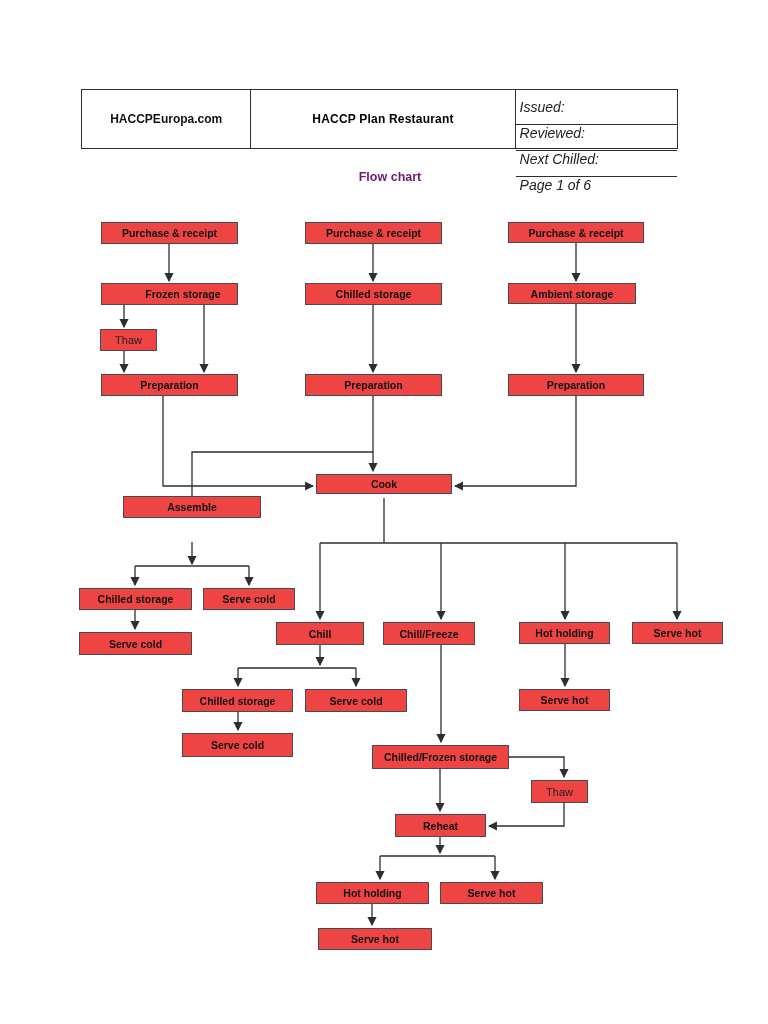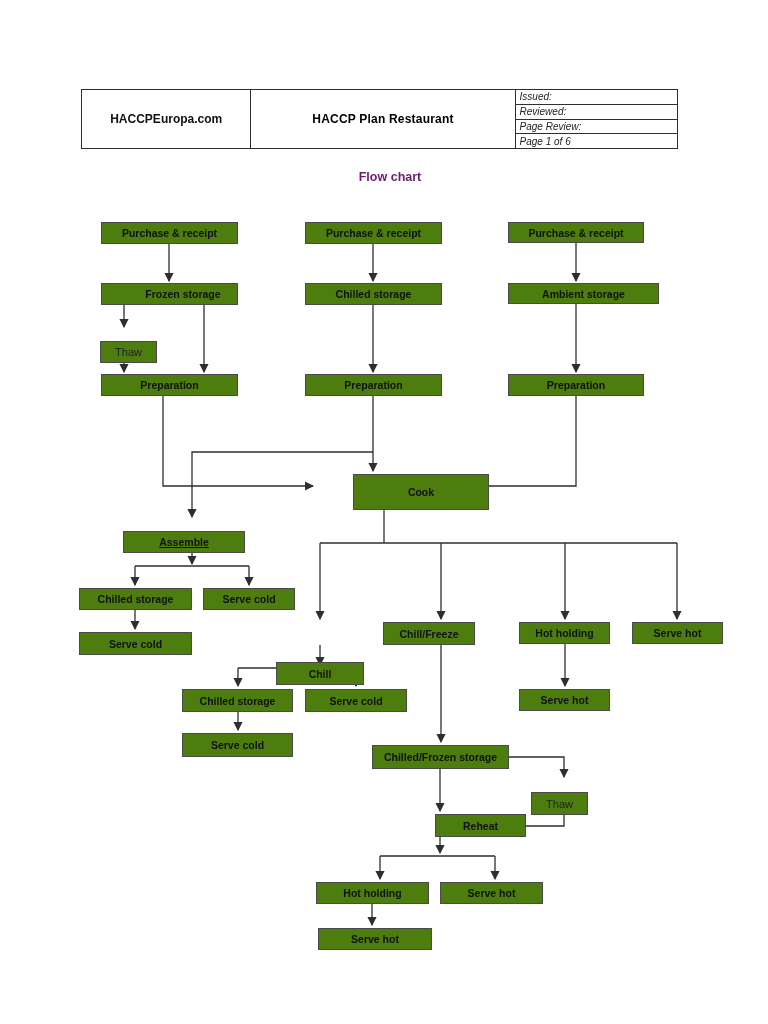--- a/index.html
+++ b/index.html
@@ -20,52 +20,52 @@
     font-weight:bold;font-size:12px;color:#111;
   }
   .hdr-title{
     width:266px;border-left:1.6px solid #2e2e2e;border-right:1.6px solid #2e2e2e;
     display:flex;align-items:center;justify-content:center;
     font-weight:bold;font-size:12px;letter-spacing:0.2px;color:#000;
   }
   .hdr-meta{width:162px;display:flex;flex-direction:column;}
   .hdr-meta-row{
     flex:1;display:flex;align-items:center;padding-left:4px;
-    font-style:italic;font-size:10px;color:#222;box-sizing:border-box;
+    font-style:italic;font-size:14px;color:#222;box-sizing:border-box;margin-top:9px;
   }
   .hdr-meta-row + .hdr-meta-row{border-top:1.4px solid #2e2e2e;}
 
   
   .chart-title{
     position:absolute;left:240px;top:170px;width:300px;text-align:center;
     font-weight:bold;font-size:12.5px;color:#701a75;
   }
 
   
   #connector-layer{position:absolute;left:0;top:0;}
   .node{
-    position:absolute;box-sizing:border-box;background:#4d7c0f;
+    position:absolute;box-sizing:border-box;background:#ef4444;
     border:1.5px solid #4a4a4a;
     display:flex;align-items:center;justify-content:center;
     font-weight:bold;font-size:10.5px;color:#111;white-space:nowrap;
   }
-  .node.normal{font-weight:normal;font-size:11px;color:#222;margin-top:12px;}
+  .node.normal{font-weight:normal;font-size:11px;color:#222;}
 </style>
 </head>
 <body>
 
 <div class="page">
 
   <div class="hdr">
     <div class="hdr-cell hdr-logo">HACCPEuropa.com</div>
     <div class="hdr-cell hdr-title">HACCP Plan Restaurant</div>
     <div class="hdr-cell hdr-meta">
       <div class="hdr-meta-row">Issued:</div>
       <div class="hdr-meta-row">Reviewed:</div>
-      <div class="hdr-meta-row">Page Review:</div>
+      <div class="hdr-meta-row">Next Chilled:</div>
       <div class="hdr-meta-row">Page 1 of 6</div>
     </div>
   </div>
 
   <div class="chart-title">Flow chart</div>
 
   <div id="flowchart">
       <svg id="connector-layer" width="768" height="1024">
         <defs>
           <marker id="arrow" viewBox="0 0 8 8" refX="7" refY="4" markerWidth="7" markerHeight="7" orient="auto">
@@ -109,39 +109,39 @@
         <path d="M380,856 L495,856" fill="none" stroke="#2e2e2e" stroke-width="1.3"></path>
         <path d="M380,856 L380,879" fill="none" stroke="#2e2e2e" stroke-width="1.3" marker-end="url(#arrow)"></path>
         <path d="M495,856 L495,879" fill="none" stroke="#2e2e2e" stroke-width="1.3" marker-end="url(#arrow)"></path>
         <path d="M372,904 L372,925" fill="none" stroke="#2e2e2e" stroke-width="1.3" marker-end="url(#arrow)"></path>
       </svg>
       <div class="node" style="left: 101px; top: 222px; width: 137px; height: 22px;">Purchase &amp; receipt</div>
       <div class="node" style="left: 305px; top: 222px; width: 137px; height: 22px;">Purchase &amp; receipt</div>
       <div class="node" style="left: 508px; top: 222px; width: 136px; height: 21px;">Purchase &amp; receipt</div>
       <div class="node" style="left: 101px; top: 283px; width: 137px; height: 22px; padding-left: 27px;">Frozen storage</div>
       <div class="node" style="left: 305px; top: 283px; width: 137px; height: 22px;">Chilled storage</div>
-      <div class="node" style="left: 508px; top: 283px; width: 151px; height: 21px;">Ambient storage</div>
+      <div class="node" style="left: 508px; top: 283px; width: 128px; height: 21px;">Ambient storage</div>
       <div class="node normal" style="left: 100px; top: 329px; width: 57px; height: 22px;">Thaw</div>
       <div class="node" style="left: 101px; top: 374px; width: 137px; height: 22px;">Preparation</div>
       <div class="node" style="left: 305px; top: 374px; width: 137px; height: 22px;">Preparation</div>
       <div class="node" style="left: 508px; top: 374px; width: 136px; height: 22px;">Preparation</div>
-      <div class="node" style="left: 316px; top: 474px; width: 136px; height: 36px; margin-left: 37px;">Cook</div>
-      <div class="node" style="left: 123px; top: 531px; width: 122px; height: 22px; text-decoration: underline;">Assemble</div>
+      <div class="node" style="left: 316px; top: 474px; width: 136px; height: 20px;">Cook</div>
+      <div class="node" style="left: 123px; top: 496px; width: 138px; height: 22px;">Assemble</div>
       <div class="node" style="left: 79px; top: 588px; width: 113px; height: 22px;">Chilled storage</div>
       <div class="node" style="left: 203px; top: 588px; width: 92px; height: 22px;">Serve cold</div>
       <div class="node" style="left: 79px; top: 632px; width: 113px; height: 23px;">Serve cold</div>
-      <div class="node" style="left: 276px; top: 622px; width: 88px; height: 23px; margin-top: 40px;">Chill</div>
+      <div class="node" style="left: 276px; top: 622px; width: 88px; height: 23px;">Chill</div>
       <div class="node" style="left: 383px; top: 622px; width: 92px; height: 23px;">Chill/Freeze</div>
       <div class="node" style="left: 519px; top: 622px; width: 91px; height: 22px;">Hot holding</div>
       <div class="node" style="left: 632px; top: 622px; width: 91px; height: 22px;">Serve hot</div>
       <div class="node" style="left: 182px; top: 689px; width: 111px; height: 23px;">Chilled storage</div>
       <div class="node" style="left: 305px; top: 689px; width: 102px; height: 23px;">Serve cold</div>
       <div class="node" style="left: 519px; top: 689px; width: 91px; height: 22px;">Serve hot</div>
       <div class="node" style="left: 182px; top: 733px; width: 111px; height: 24px;">Serve cold</div>
       <div class="node" style="left: 372px; top: 745px; width: 137px; height: 24px;">Chilled/Frozen storage</div>
       <div class="node normal" style="left: 531px; top: 780px; width: 57px; height: 23px;">Thaw</div>
-      <div class="node" style="left: 395px; top: 814px; width: 91px; height: 23px; margin-left: 40px;">Reheat</div>
+      <div class="node" style="left: 395px; top: 814px; width: 91px; height: 23px;">Reheat</div>
       <div class="node" style="left: 316px; top: 882px; width: 113px; height: 22px;">Hot holding</div>
       <div class="node" style="left: 440px; top: 882px; width: 103px; height: 22px;">Serve hot</div>
       <div class="node" style="left: 318px; top: 928px; width: 114px; height: 22px;">Serve hot</div>
     </div>
 
 </div>
 
 </body></html>

